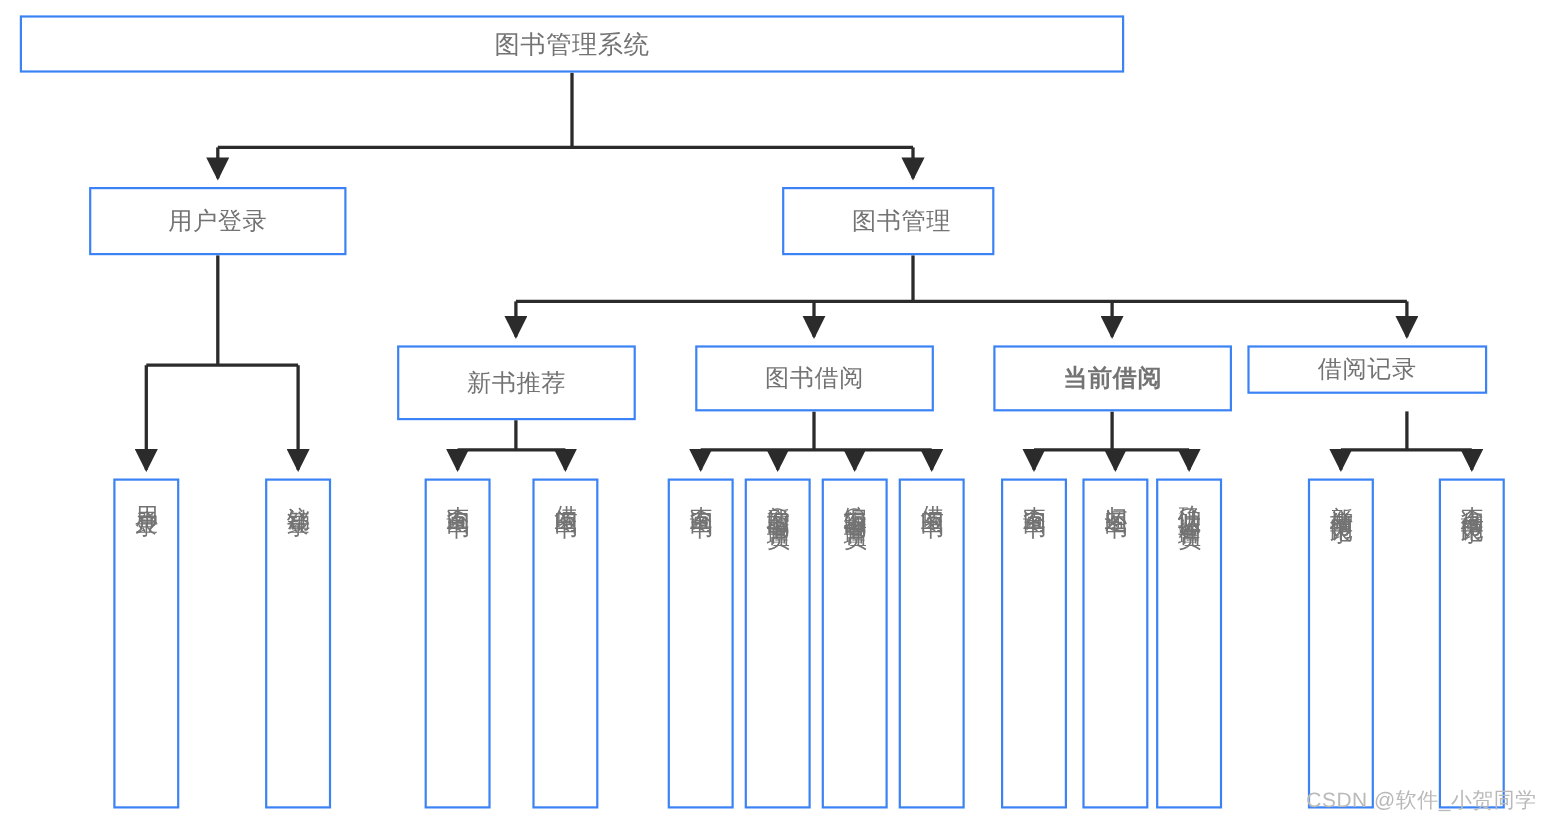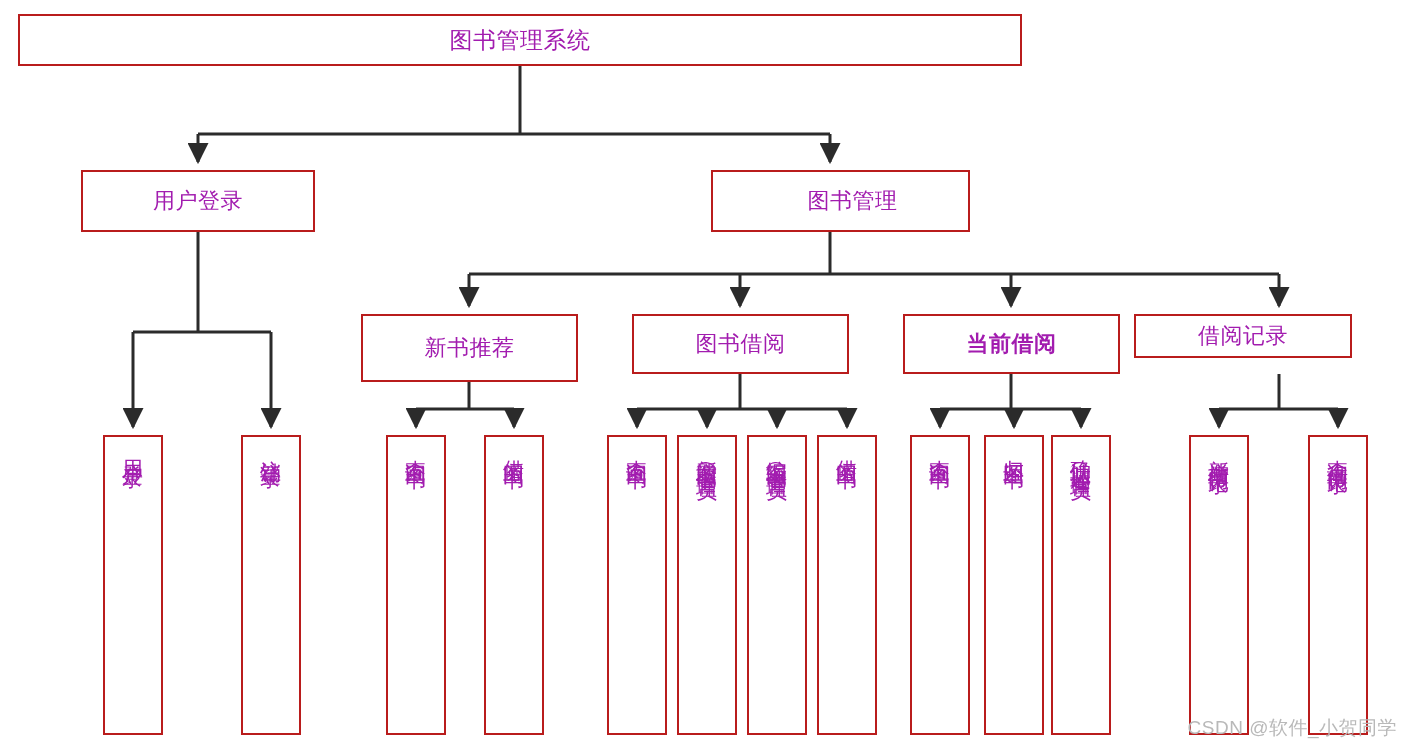--- a/index.html
+++ b/index.html
@@ -22,25 +22,25 @@
     left: 0;
     top: 0;
     width: 1405px;
     height: 747px;
     pointer-events: none;
   }
   .node {
     position: absolute;
     box-sizing: border-box;
     background: #ffffff;
-    border: 2px solid #b91c1c;
+    border: 2px solid #3b82f6;
     display: flex;
     align-items: center;
     justify-content: center;
-    color: #a21caf;
+    color: #737373;
   }
   .node-label {
     display: block;
     text-align: center;
     line-height: 1.08;
     letter-spacing: 0.5px;
   }
   
   .node.horiz .node-label {
     font-size: 22px;
@@ -131,21 +131,21 @@
     </g>
   </svg>
 
   <div class="node horiz root" style="left:18px; top:14px; width:1004px; height:52px;">
     <span class="node-label">图书管理系统</span>
   </div>
 
   <div class="node horiz" style="left:81px; top:170px; width:234px; height:62px;">
     <span class="node-label">用户登录</span>
   </div>
-  <div class="node horiz" style="left:711px; top:170px; width:259px; height:62px;padding-left:24px;">
+  <div class="node horiz" style="left:711px; top:170px; width:193px; height:62px;padding-left:24px;">
     <span class="node-label">图书管理</span>
   </div>
 
   <div class="node horiz" style="left:361px; top:314px; width:217px; height:68px;">
     <span class="node-label">新书推荐</span>
   </div>
   <div class="node horiz" style="left:632px; top:314px; width:217px; height:60px;">
     <span class="node-label">图书借阅</span>
   </div>
   <div class="node horiz" style="left:903px; top:314px; width:217px; height:60px;font-weight:bold;">

